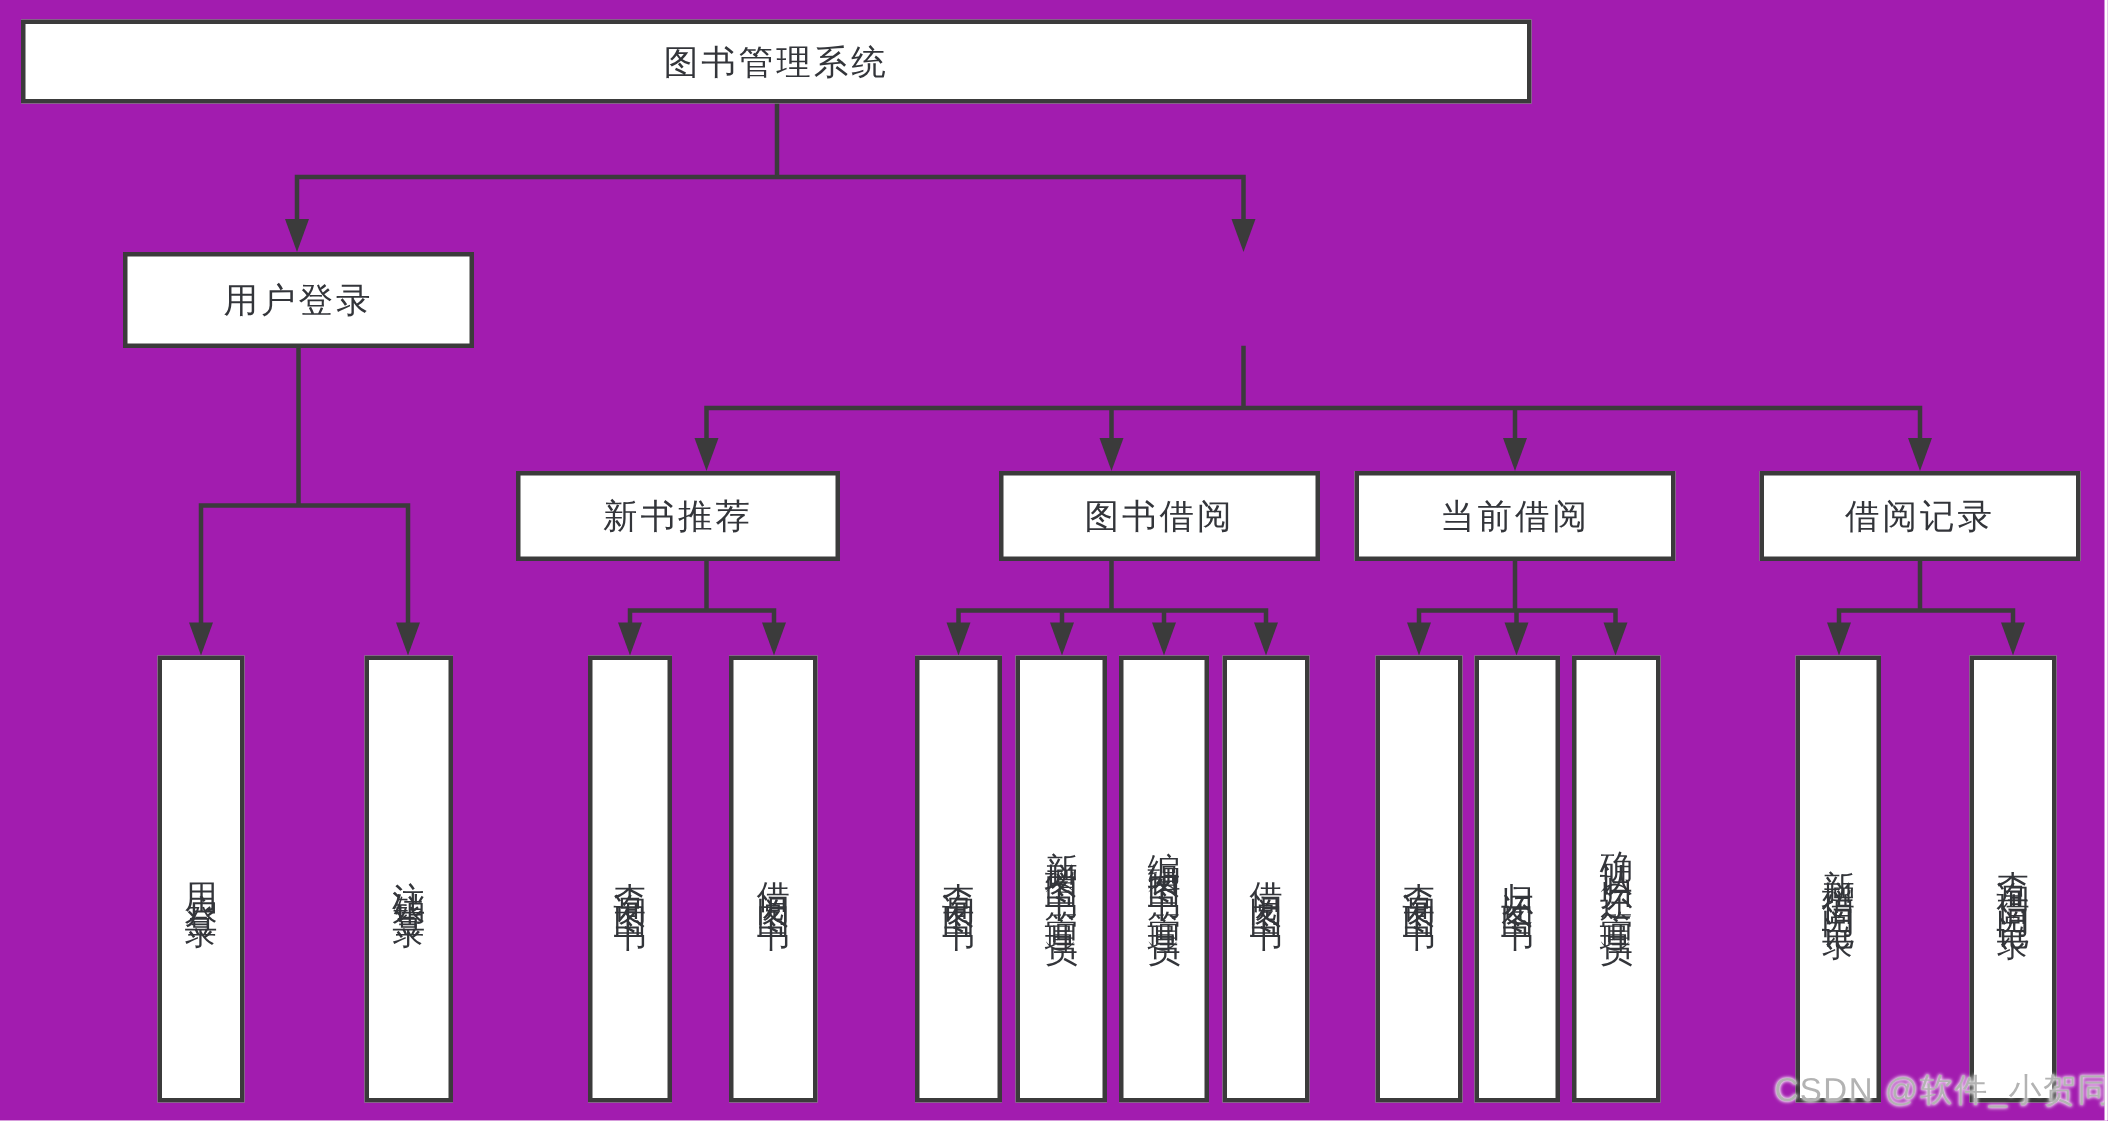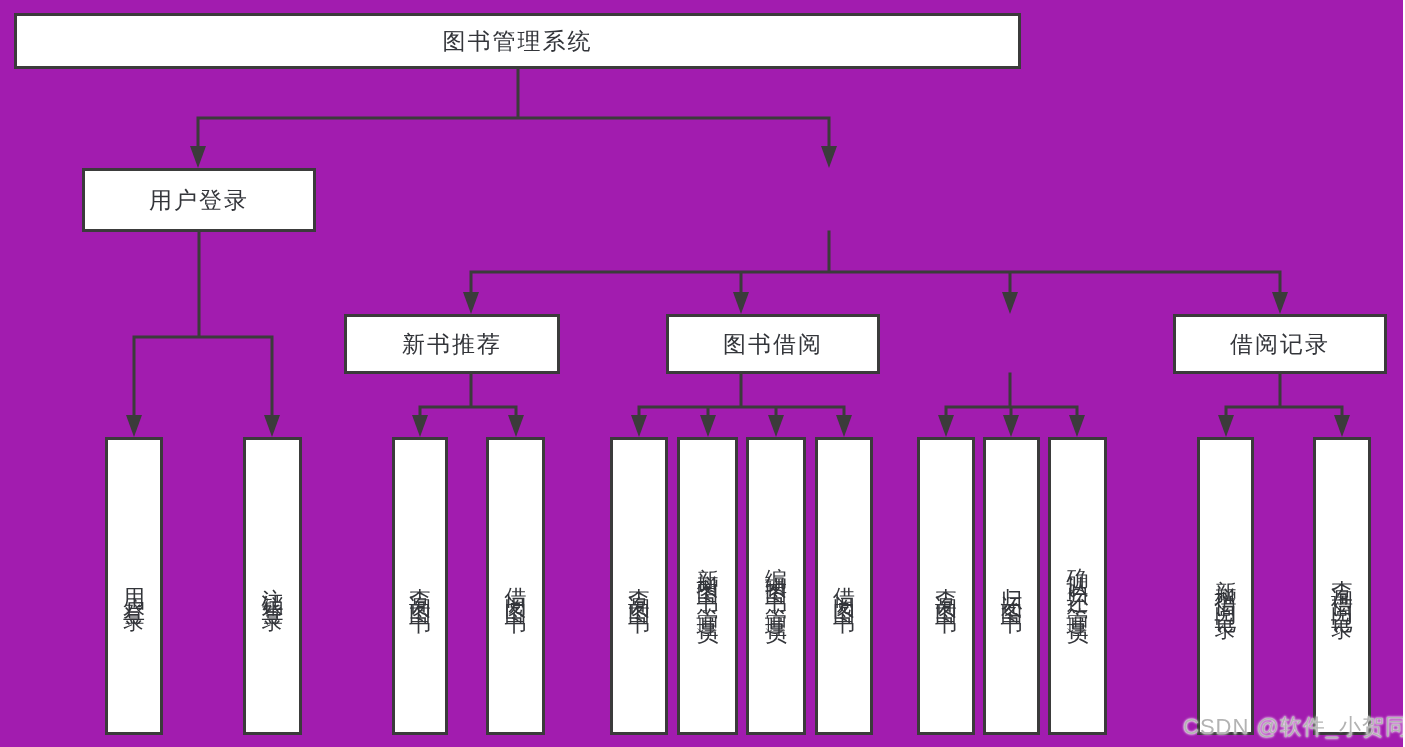--- a/index.html
+++ b/index.html
@@ -109,20 +109,23 @@
   <div class="node" style="left:82px; top:168px; width:234px; height:64px;">
     <span class="h-text">用户登录</span>
   </div>
 
   <div class="node" style="left:344px; top:314px; width:216px; height:60px;">
     <span class="h-text">新书推荐</span>
   </div>
   <div class="node" style="left:634px; top:314px; width:214px; height:60px;margin-left:32px;">
     <span class="h-text">图书借阅</span>
   </div>
+  <div class="node" style="left:903px; top:314px; width:214px; height:60px;">
+    <span class="h-text">当前借阅</span>
+  </div>
   <div class="node" style="left:1173px; top:314px; width:214px; height:60px;">
     <span class="h-text">借阅记录</span>
   </div>
 
   <div class="node" style="left:105px; top:437px; width:58px; height:298px;">
     <span class="v-text">用户登录</span>
   </div>
   <div class="node" style="left:243px; top:437px; width:59px; height:298px;">
     <span class="v-text">注销登录</span>
   </div>

